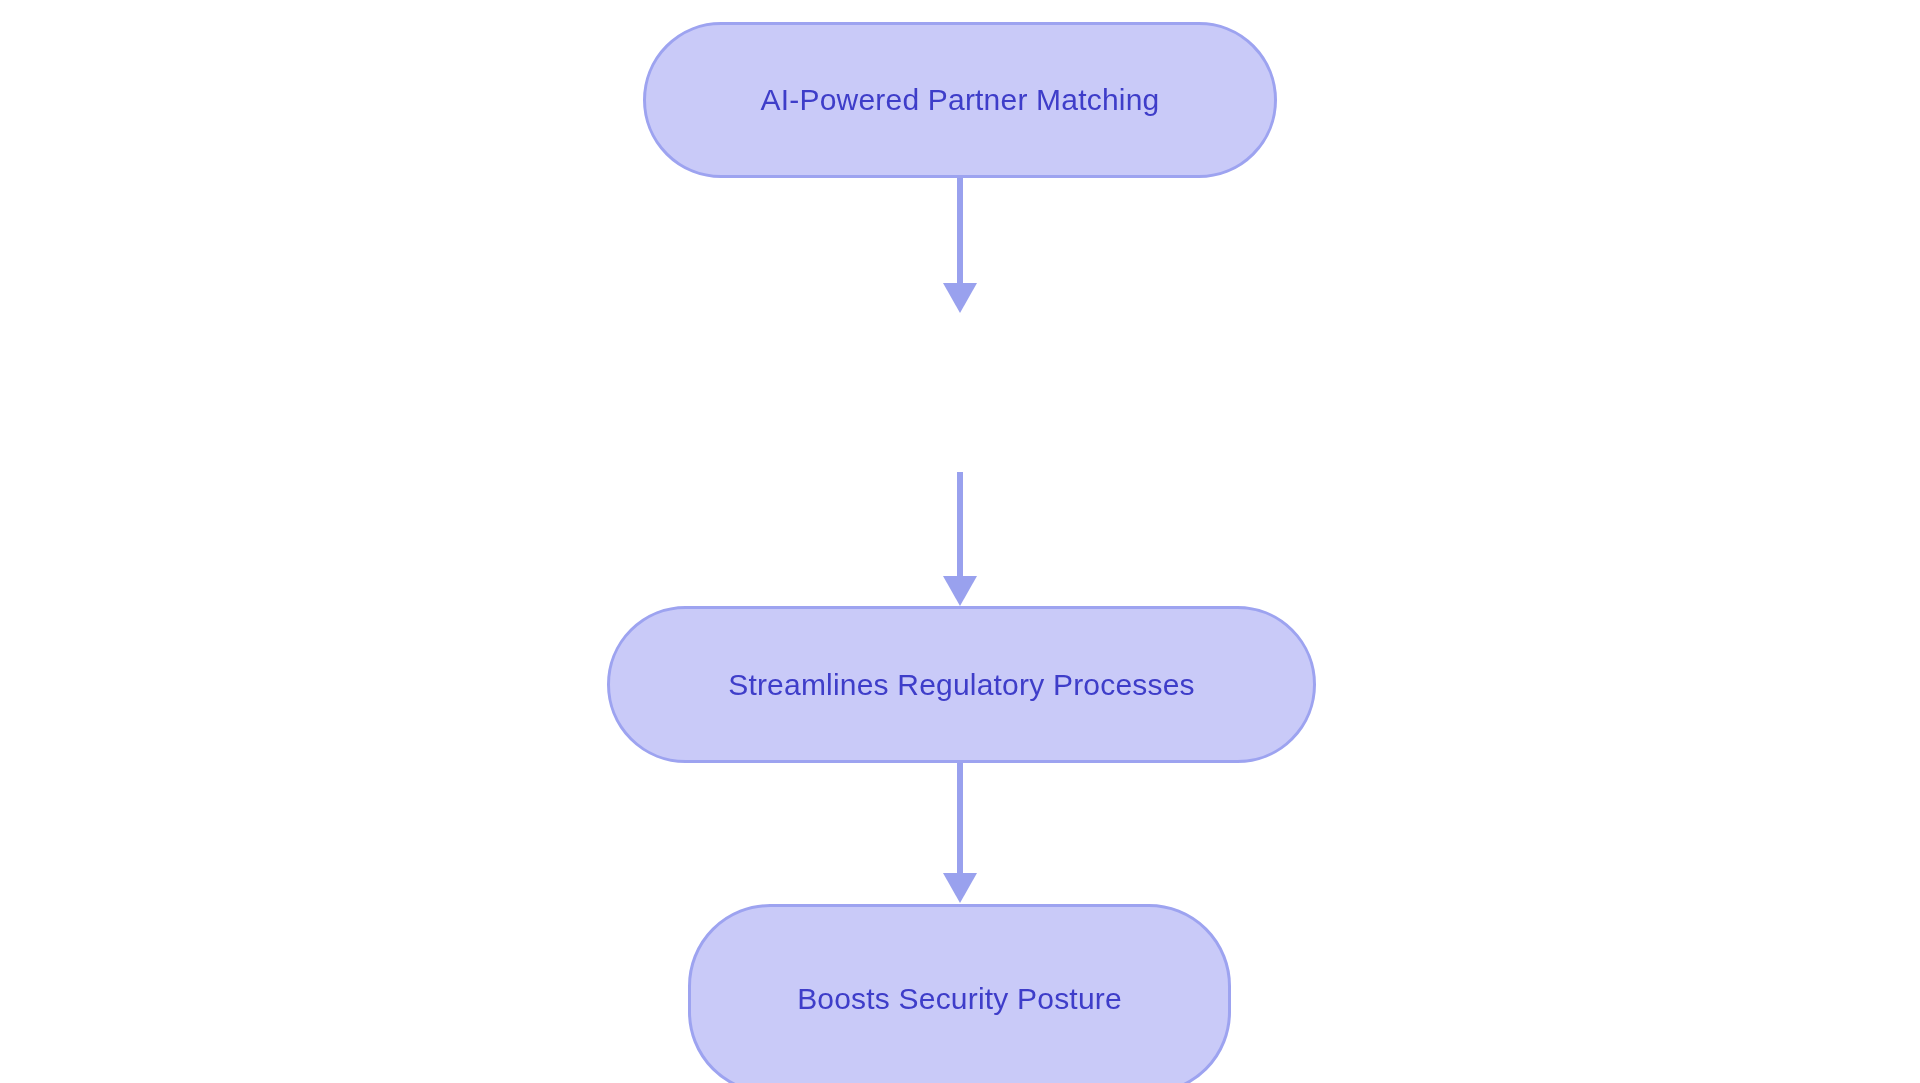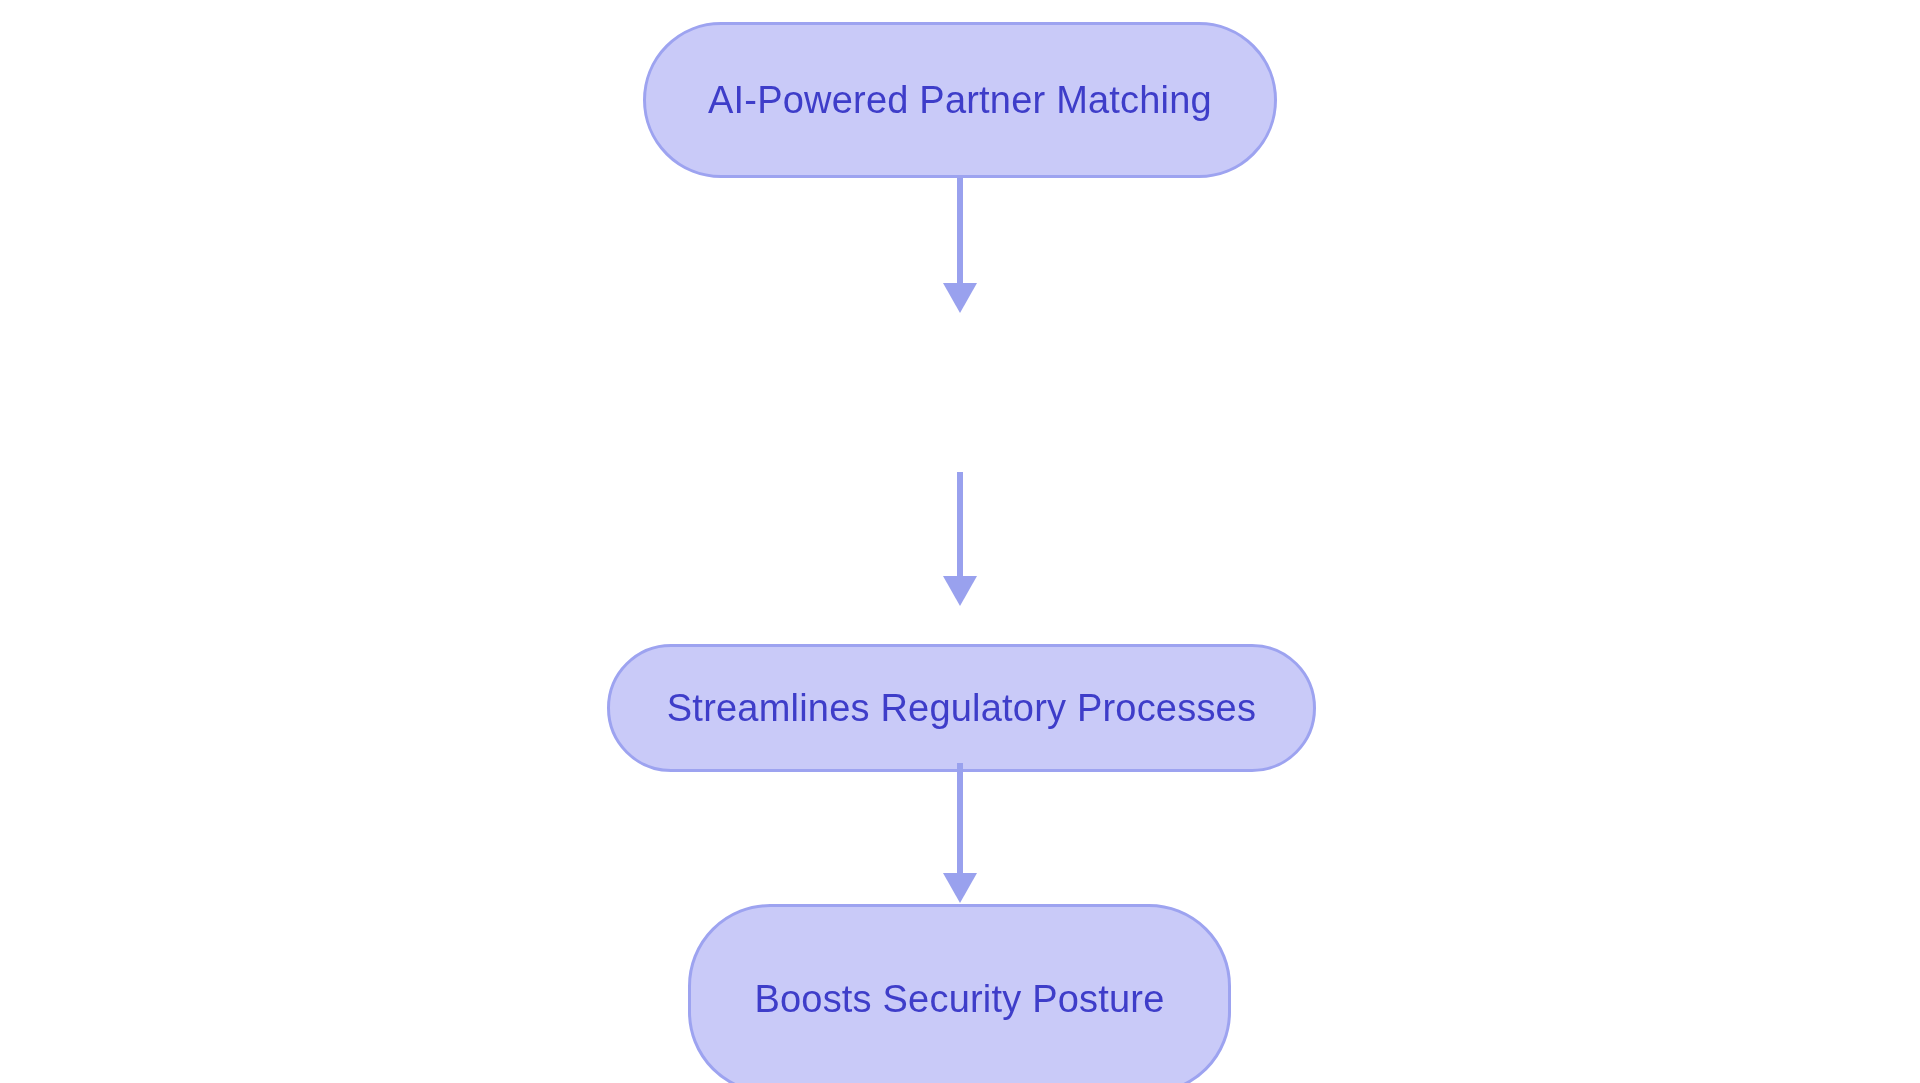--- a/index.html
+++ b/index.html
@@ -24,29 +24,29 @@
   }
   .node {
     position: absolute;
     display: flex;
     align-items: center;
     justify-content: center;
     background: var(--node-fill);
     border: 3px solid var(--node-border);
     border-radius: 82px;
     color: var(--node-text);
-    font-size: 38px;
+    font-size: 30px;
     font-weight: 400;
     letter-spacing: 0.2px;
     text-align: center;
     white-space: nowrap;
   }
   .node-1 { left: 643px; top: 22px;  width: 634px; height: 156px; }
   .node-2 { left: 620px; top: 313px; width: 680px; height: 159px; }
-  .node-3 { left: 607px; top: 606px; width: 709px; height: 128px; margin-top: 38px; }
+  .node-3 { left: 607px; top: 606px; width: 709px; height: 157px; }
   .node-4 { left: 688px; top: 904px; width: 543px; height: 190px; justify-content: center; }
 
   .connector { position: absolute; }
   .arrow-shaft {
     position: absolute;
     left: 957px;
     width: 6px;
     background: var(--arrow);
   }
   .arrow-head {

